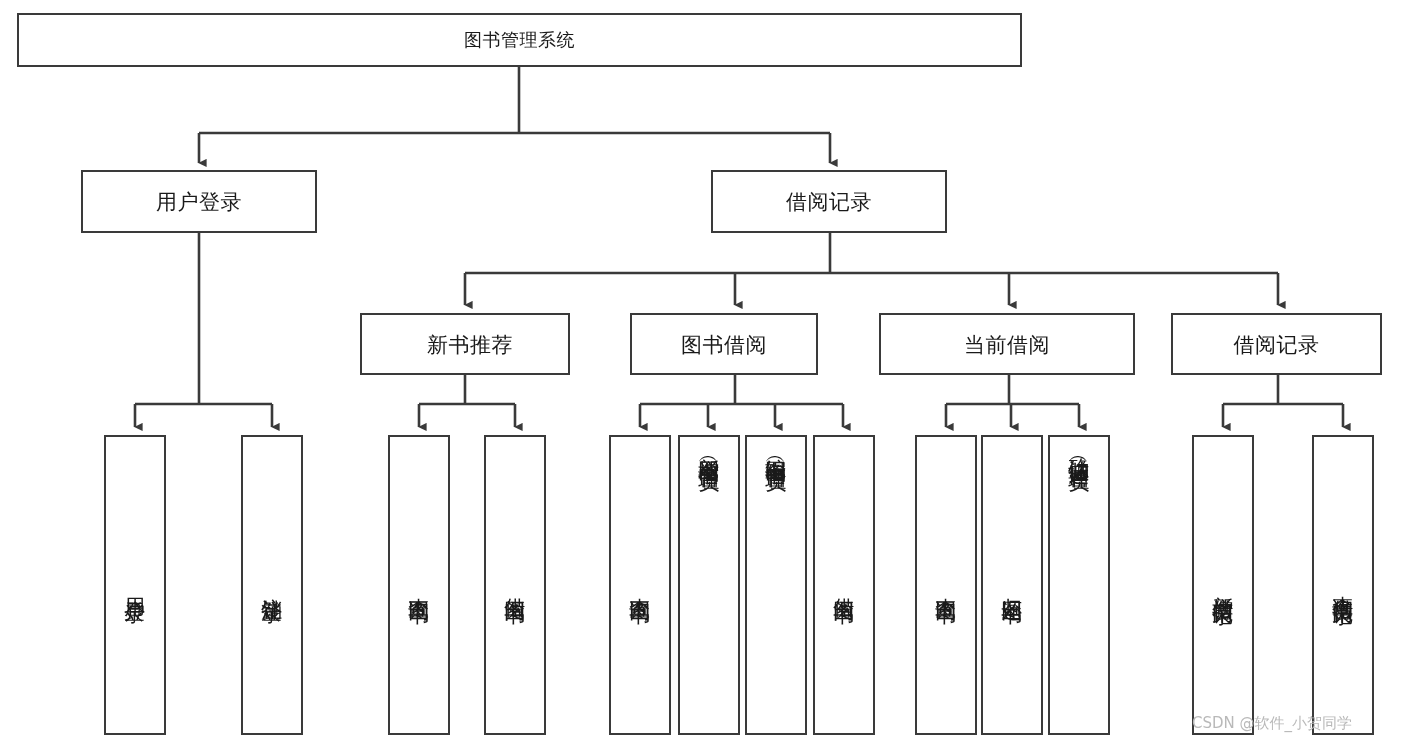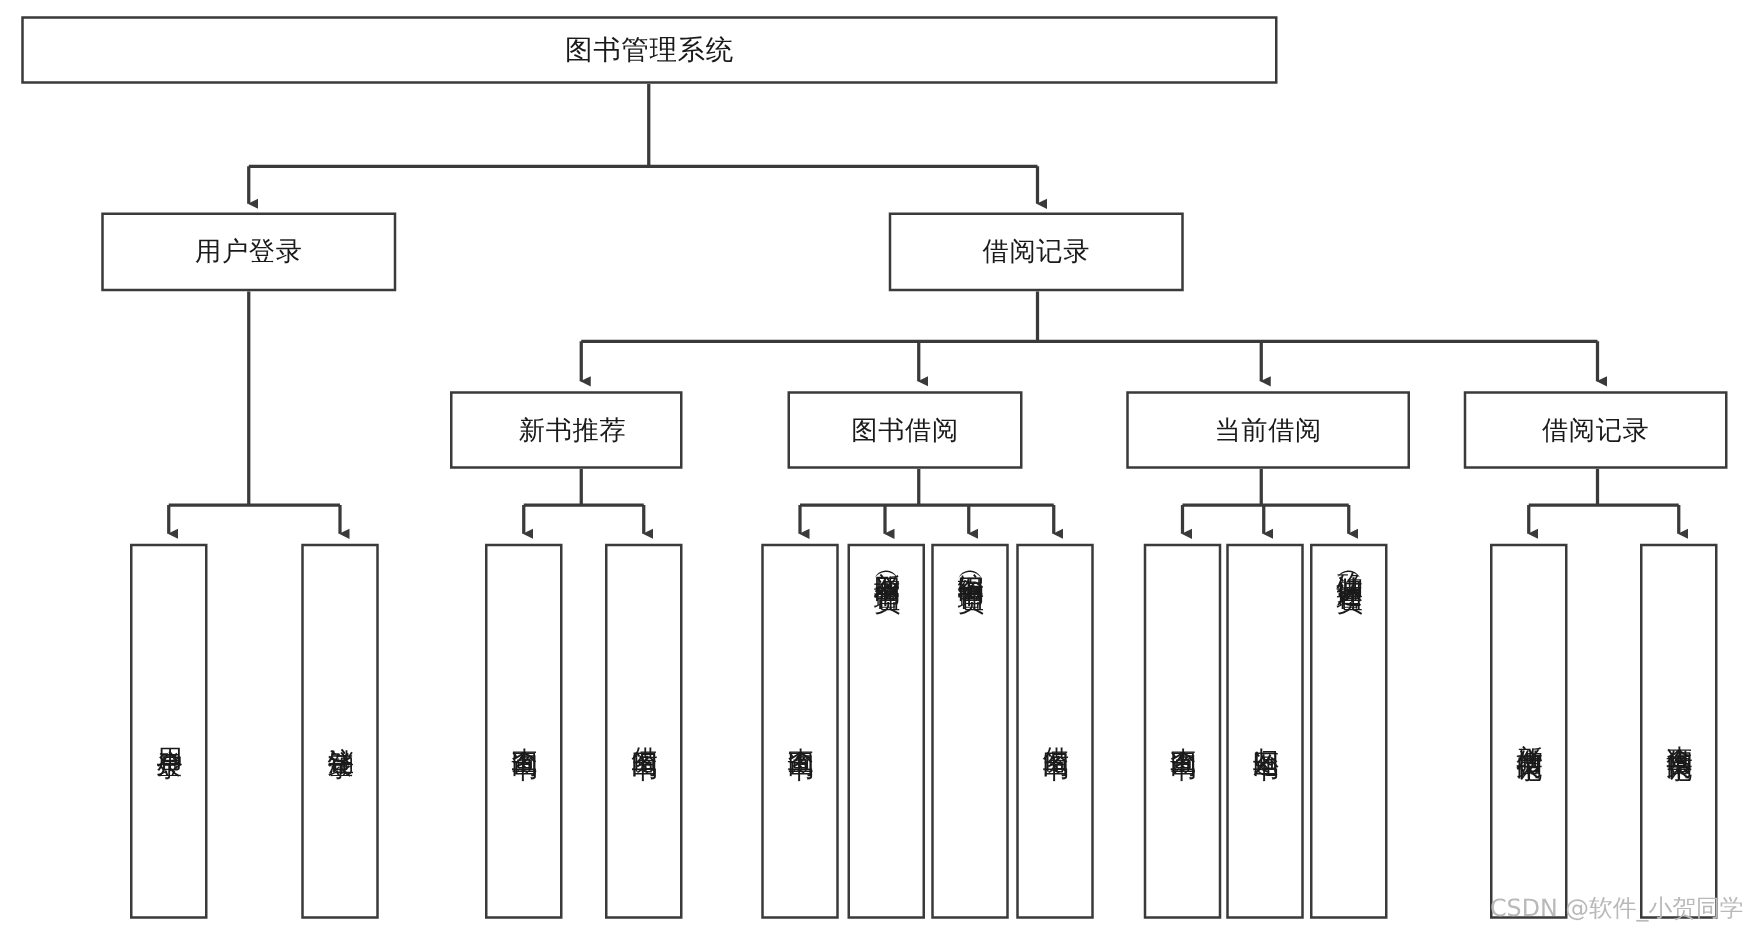--- a/index.html
+++ b/index.html
@@ -41,21 +41,21 @@
     display: block;
     white-space: nowrap;
     letter-spacing: 0.5px;
   }
   
   .node.h .node-label {
     font-size: 21px;
     line-height: 1;
   }
   .node.root .node-label {
-    font-size: 22px;
+    font-size: 18px;
   }
   
   .node.v {
     align-items: flex-start;
     justify-content: center;
     padding-top: 4px;
   }
   .node.v .node-label {
     writing-mode: vertical-rl;
     text-orientation: upright;
@@ -65,21 +65,21 @@
     white-space: nowrap;
     -webkit-writing-mode: vertical-rl;
   }
   
   .node.v.mid {
     align-items: center;
     padding-top: 0;
   }
   .watermark {
     position: absolute;
-    font-size: 19px;
+    font-size: 15px;
     color: #b9b9b9;
     white-space: nowrap;
     z-index: 3;
     font-family: "DejaVu Sans", sans-serif;
   }
 </style>
 </head>
 <body>
 
 <div id="canvas">
@@ -138,27 +138,27 @@
     <span class="node-label">图书管理系统</span>
   </div>
 
   <div class="node h" style="left:81px; top:170px; width:236px; height:63px;">
     <span class="node-label">用户登录</span>
   </div>
   <div class="node h" style="left:711px; top:170px; width:236px; height:63px;">
     <span class="node-label">借阅记录</span>
   </div>
 
-  <div class="node h" style="left:360px; top:313px; width:186px; height:62px;padding-left:10px;">
+  <div class="node h" style="left:360px; top:313px; width:210px; height:62px;padding-left:10px;">
     <span class="node-label">新书推荐</span>
   </div>
   <div class="node h" style="left:630px; top:313px; width:188px; height:62px;">
     <span class="node-label">图书借阅</span>
   </div>
-  <div class="node h" style="left:901px; top:313px; width:227px; height:62px;">
+  <div class="node h" style="left:879px; top:313px; width:256px; height:62px;">
     <span class="node-label">当前借阅</span>
   </div>
   <div class="node h" style="left:1171px; top:313px; width:211px; height:62px;">
     <span class="node-label">借阅记录</span>
   </div>
 
   <div class="node v mid" style="left:104px; top:435px; width:62px; height:300px;">
     <span class="node-label">用户登录</span>
   </div>
   <div class="node v mid" style="left:241px; top:435px; width:62px; height:300px;">

